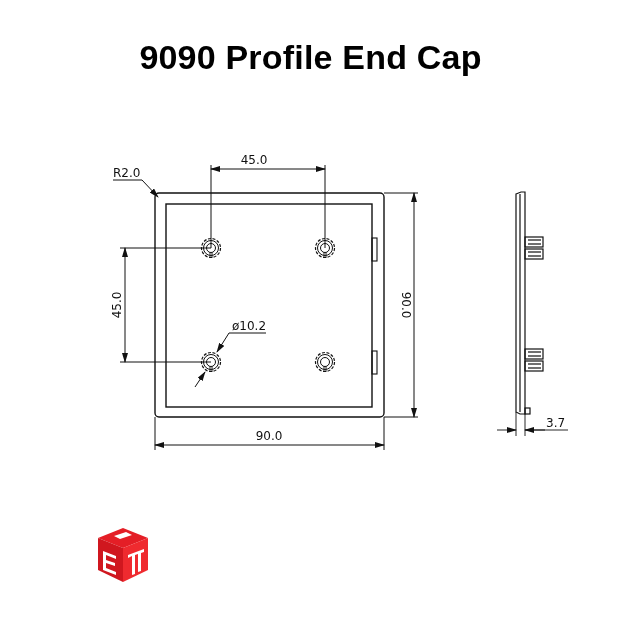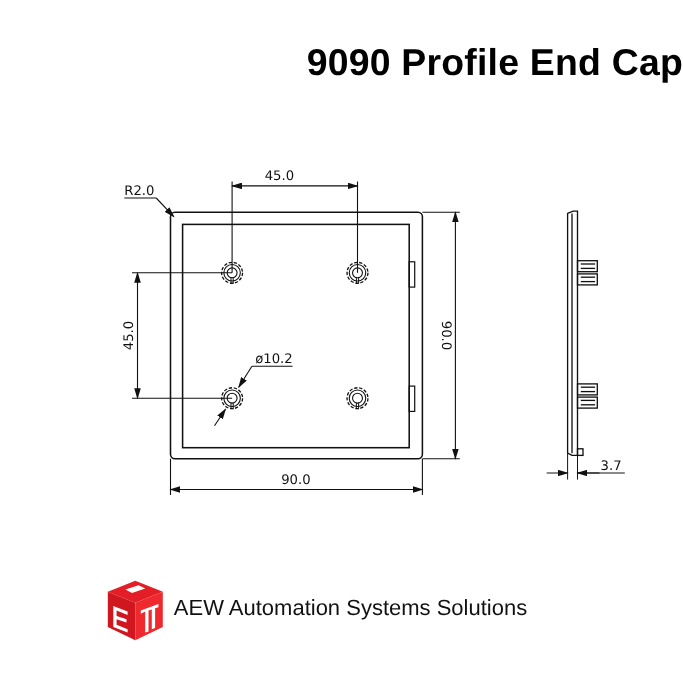--- a/index.html
+++ b/index.html
@@ -1,17 +1,17 @@
 <!DOCTYPE html>
 <html><head>
 <meta charset="utf-8">
 <style>
   html, body { margin:0; padding:0; background:#ffffff; }
   body { width:621px; height:621px; position:relative; overflow:hidden; font-family:"Liberation Sans", sans-serif; }
-  .title { position:absolute; left:0; top:38px; width:621px; text-align:right; font-weight:bold; font-size:34px; color:#000; letter-spacing:0.2px; }
+  .title { position:absolute; left:0; top:38px; width:621px; text-align:center; font-weight:bold; font-size:34px; color:#000; letter-spacing:0.2px; }
   svg.drawing { position:absolute; left:0; top:0; }
   .dimtext { font-family:"DejaVu Sans", sans-serif; font-size:12px; fill:#111; }
   .brand { position:absolute; left:92px; top:524px; width:440px; height:62px; }
   .brand-text { position:absolute; left:66px; top:18px; font-size:20px; color:#111; white-space:nowrap; font-family:"Liberation Sans", sans-serif; }
 </style>
 </head>
 <body>
 
 <div class="title">9090 Profile End Cap</div>
 
@@ -114,14 +114,13 @@
 
 <div class="brand">
   <svg width="62" height="62" viewBox="0 0 62 62" style="position:absolute;left:0;top:0;">
     <polygon points="31,4 56,14 31,24 6,14" fill="#e41e26"></polygon>
     <polygon points="6,14 31,24 31,58 6,46" fill="#d0171f"></polygon>
     <polygon points="31,24 56,14 56,46 31,58" fill="#ef2a2f"></polygon>
     <path d="M22,12 L34,8 L40,11 L28,15 Z" fill="#fff"></path>
     <path d="M11,27 L24,32 L24,35 L14,31 L14,36 L23,39 L23,42 L14,39 L14,44 L24,48 L24,51 L11,46 Z" fill="#fff"></path>
     <path d="M36,31 L52,25 L52,28 L49,29 L49,47 L46,48 L46,30 L43,31 L43,50 L40,51 L40,32 L36,34 Z" fill="#fff"></path>
   </svg>
-  <div class="brand-text">AEW Automation Systems Solutions</div>
 </div>
 
 </body></html>

